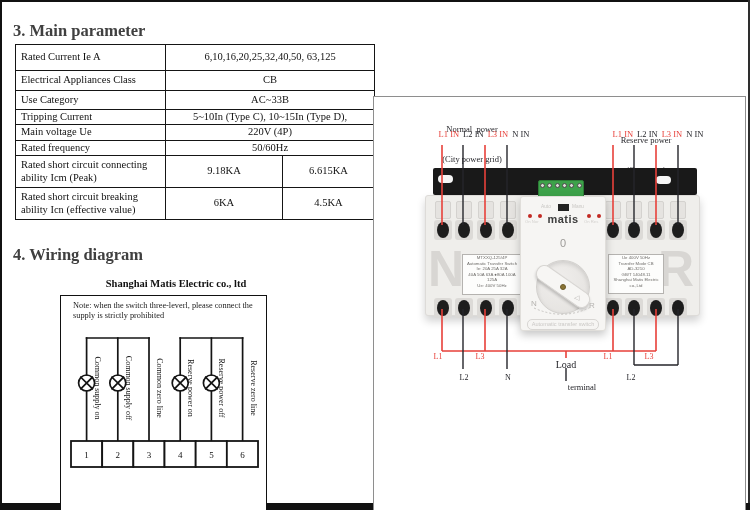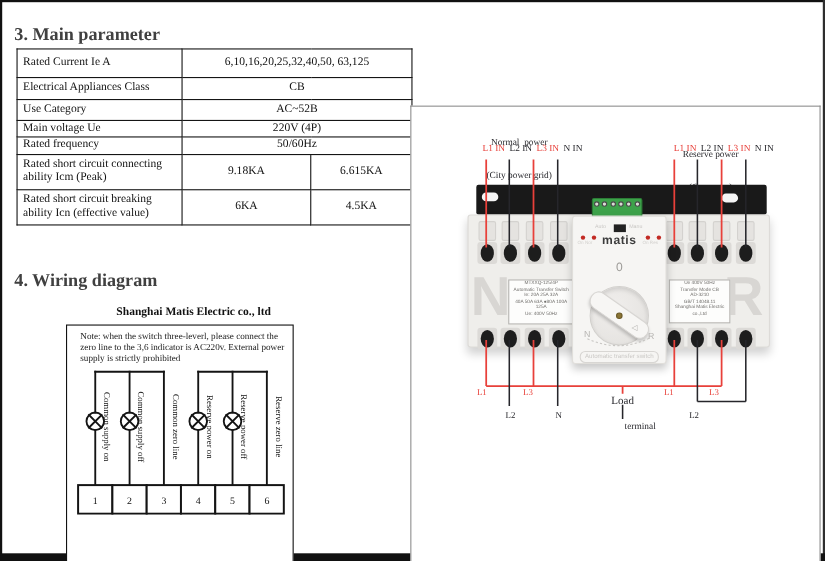--- a/index.html
+++ b/index.html
@@ -100,21 +100,25 @@
         <tr style="height:26px">
       <td class="lbl">Rated Current Ie A</td>
       <td class="val" colspan="2">6,10,16,20,25,32,40,50, 63,125</td>
     </tr>
     <tr style="height:20px">
       <td class="lbl">Electrical Appliances Class</td>
       <td class="val" colspan="2">CB</td>
     </tr>
     <tr style="height:19px">
       <td class="lbl">Use Category</td>
-      <td class="val" colspan="2">AC~52B</td>
+      <td class="val" colspan="2">AC~33B</td>
+    </tr>
+    <tr style="height:14px">
+      <td class="lbl">Tripping Current</td>
+      <td class="val" colspan="2">5~10In (Type C), 10~15In (Type D),</td>
     </tr>
     <tr style="height:15px">
       <td class="lbl">Main voltage Ue</td>
       <td class="val" colspan="2">220V (4P)</td>
     </tr>
     <tr style="height:15px">
       <td class="lbl">Rated frequency</td>
       <td class="val" colspan="2">50/60Hz</td>
     </tr>
     <tr style="height:32px">
@@ -129,21 +133,20 @@
     </tr>
   </tbody>
     </table>
 
   <div class="h-sec" id="h-wiring">4. Wiring diagram</div>
   <div class="company">Shanghai Matis Electric co., ltd</div>
 
   <div class="wbox">
     <div class="wnote">
       <div>Note: when the switch three-leverl, please connect the</div>
-      <div>zero line to the 3,6 indicator is AC220v. External power</div>
       <div>supply is strictly prohibited</div>
     </div>
     <svg class="wsvg" width="204" height="172" viewBox="0 0 204 172">
 
       <path class="wline" d="M25.6 42 H88"></path>
       <path class="wline" d="M119.2 42 H181.6"></path>
 
       <path class="wline" d="M25.6 42 V79 M25.6 95 V145"></path>
       <path class="wline" d="M56.8 42 V79 M56.8 95 V145"></path>
       <path class="wline" d="M88 42 V145"></path>

